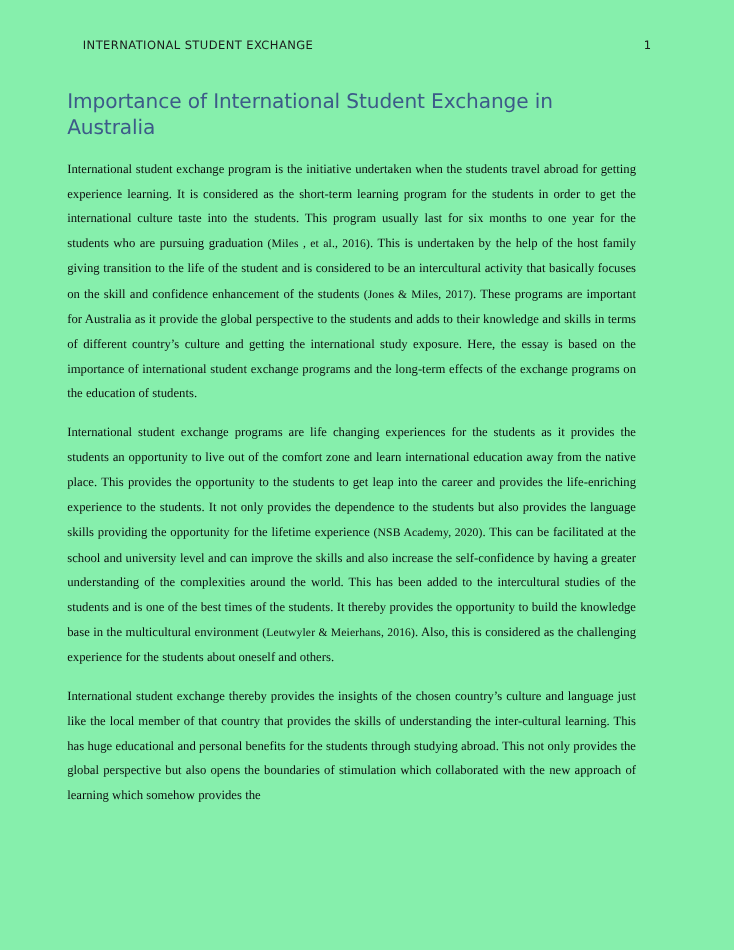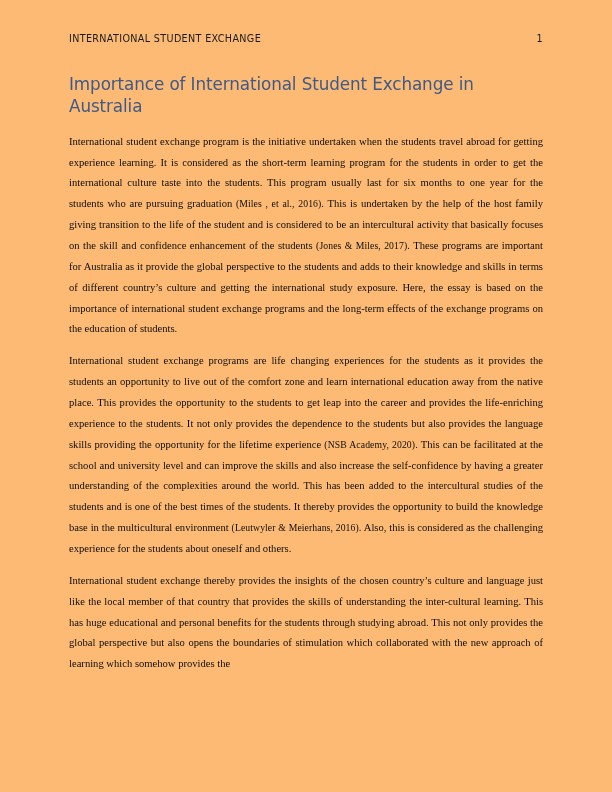--- a/index.html
+++ b/index.html
@@ -13,21 +13,21 @@
     overflow: hidden;
     font-family: "Liberation Serif", "DejaVu Serif", serif;
     -webkit-font-smoothing: antialiased;
   }
 
   .page {
     position: relative;
     width: 612px;
     height: 792px;
     box-sizing: border-box;
-    background: #fdba74;
+    background: #86efac;
   }
 
   
   .running-header {
     position: absolute;
     top: 33px;
     left: 69px;
     width: 474px;
     display: flex;
     align-items: baseline;
@@ -45,21 +45,21 @@
   .running-header .header-page-number {
     font-size: 9.6px;
     color: #1a1a1a;
     text-align: right;
   }
 
   
   .doc-body {
     position: absolute;
     top: 74px;
-    left: 69px;
+    left: 56px;
     width: 474px;
   }
 
   .doc-title {
     font-family: "DejaVu Sans", "Liberation Sans", sans-serif;
     font-size: 16.8px;
     font-weight: 400;
     color: #3d5a89;
     line-height: 1.3;
     margin: 0 0 14px 0;

